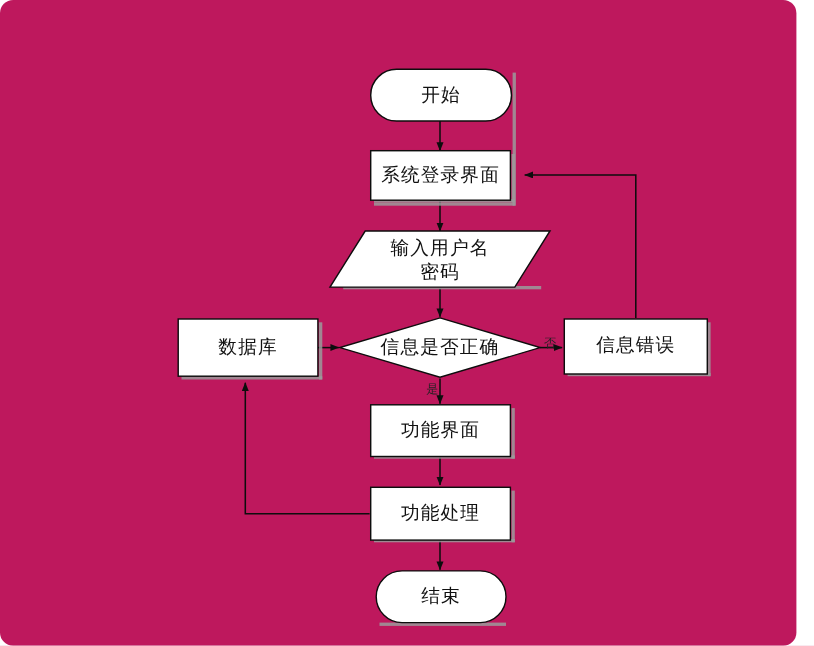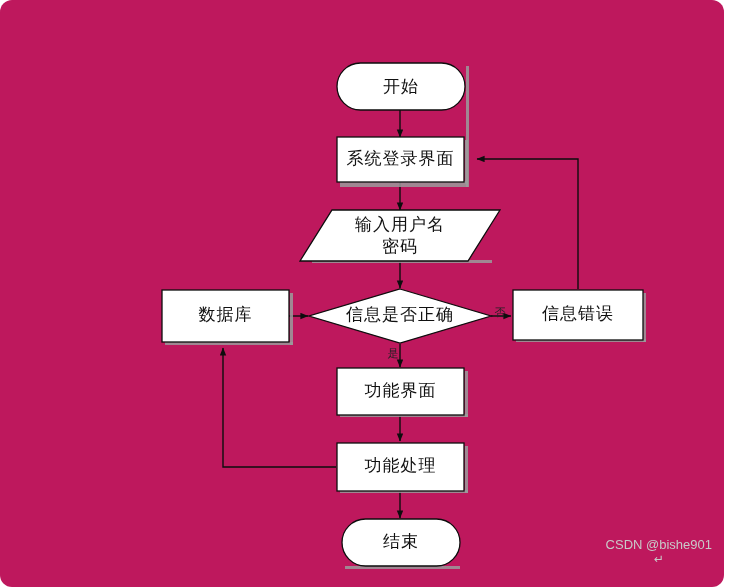--- a/index.html
+++ b/index.html
@@ -176,18 +176,14 @@
 
     <g>
       <rect class="shape" x="342" y="519" width="118" height="47" rx="23.5" ry="23.5"></rect>
       <text class="node-text" x="401" y="543">结束</text>
     </g>
 
     <text class="edge-label" x="393" y="354">是</text>
     <text class="edge-label" x="500" y="313">否</text>
   </svg>
 
-  <div class="watermark">
-    <span>CSDN @bishe901</span>
-    <span class="wm-return">↵</span>
-  </div>
 
 </div>
 
 </body></html>

